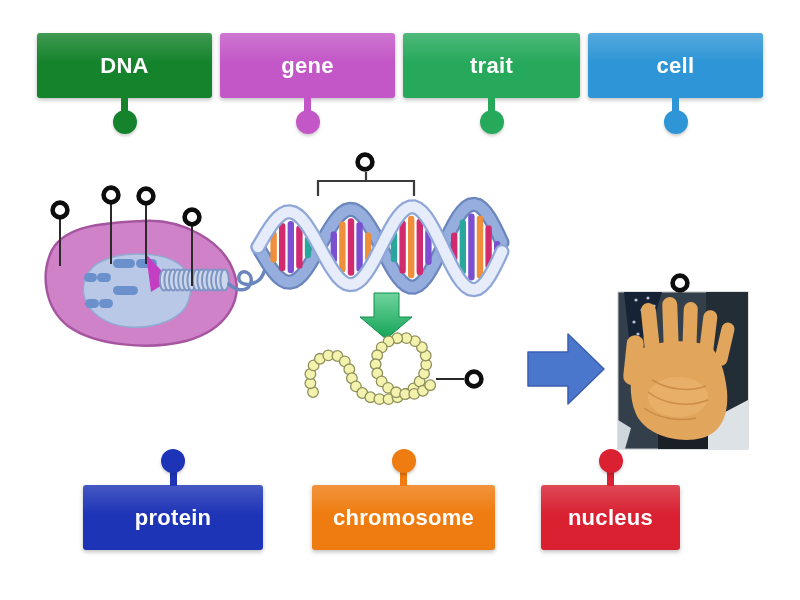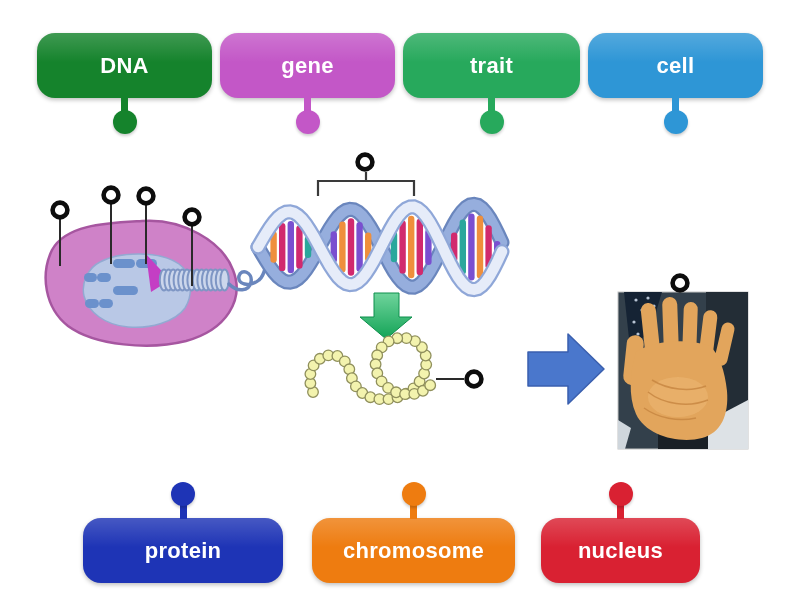--- a/index.html
+++ b/index.html
@@ -3,23 +3,23 @@
 <meta charset="utf-8">
 <style>
   html,body{margin:0;padding:0;background:#fff;}
   .stage{
     position:relative;width:800px;height:600px;background:#ffffff;overflow:hidden;
     font-family:"Liberation Sans",sans-serif;
   }
   .diagram-svg{position:absolute;left:0;top:0;}
   .tag{position:absolute;height:65px;}
   .tag.top{top:33px;}
-  .tag.bottom{top:518px;padding-left:20px;}
+  .tag.bottom{top:485px;}
   .tag-box{
-    position:absolute;left:0;top:0;right:0;bottom:0;border-radius:18px;
+    position:absolute;left:0;top:0;right:0;bottom:0;border-radius:3px;
     display:flex;align-items:center;justify-content:center;
     box-shadow:0 2px 4px rgba(0,0,0,.25);
     background-image:linear-gradient(rgba(255,255,255,.18),rgba(255,255,255,0) 45%);
   }
   .tag-text{color:#ffffff;font-weight:bold;font-size:22px;letter-spacing:.3px;}
   .tag-stem{position:absolute;left:50%;margin-left:-3.5px;width:7px;}
   .tag-ball{position:absolute;left:50%;margin-left:-12px;width:24px;height:24px;border-radius:50%;
     box-shadow:0 2px 3px rgba(0,0,0,.2);}
   .tag.top .tag-stem{top:64px;height:16px;}
   .tag.top .tag-ball{top:77px;}

